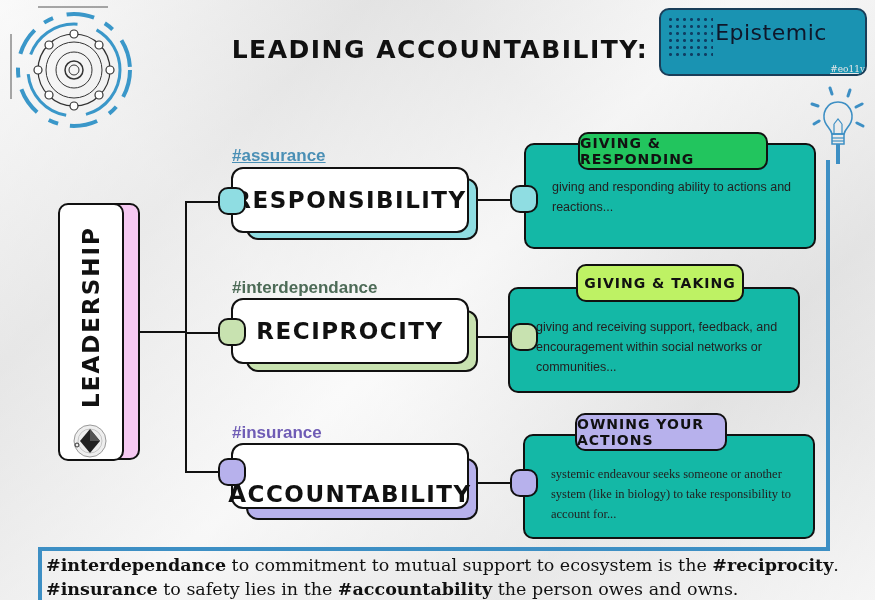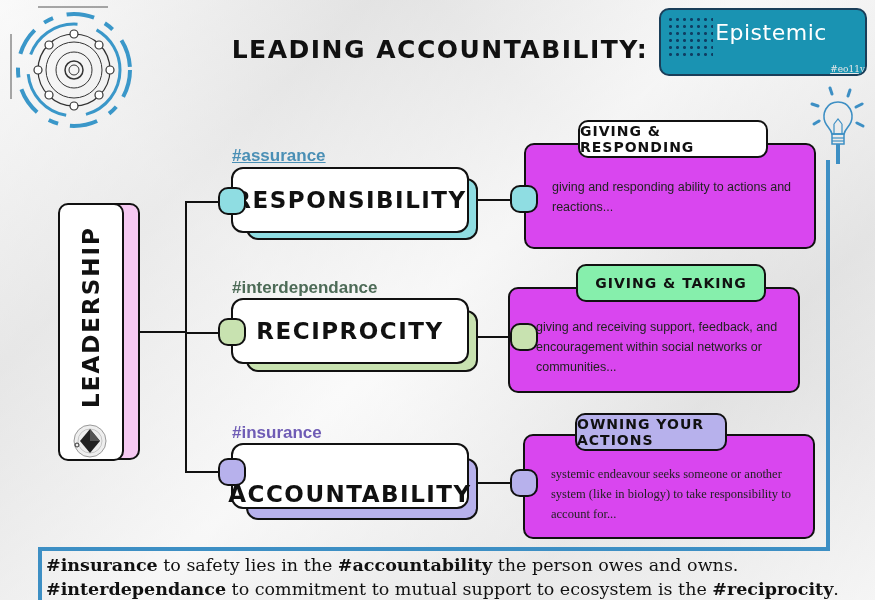--- a/index.html
+++ b/index.html
@@ -31,21 +31,21 @@
     left: 659px; top: 8px; width: 208px; height: 68px;
     background: #1a93b2; border: 2px solid #1a3e59; border-radius: 10px;
     overflow: hidden;
   }
   .brand .dots {
     position: absolute; left: 6px; top: 6px; width: 46px; height: 40px;
     background-image: radial-gradient(circle, #0f3e63 1.3px, transparent 1.6px);
     background-size: 7px 7px;
   }
   .brand .l1, .brand .l2 {
-    position: absolute; width: 100%; text-align: center; color: #ffffff;
+    position: absolute; width: 100%; text-align: center; color: #0f172a;
     font-family: "DejaVu Sans", sans-serif; font-size: 22px; letter-spacing: 0.5px;
   }
   .brand .l1 { top: 10px; left: 8px; }
   .brand .l2 { top: 33px; left: 0; }
   .brand .tag {
     position: absolute; left: 0; width: 100%; bottom: 0px; text-align: right;
     font-family: "DejaVu Serif", serif; font-size: 9px; color: #e8e8e8;
     text-decoration: underline;
   }
 
@@ -84,21 +84,21 @@
   .c-card {
     position: absolute; width: 238px; height: 66px; background: #fff;
     border: 2px solid #111; border-radius: 12px;
     display: flex; align-items: center; justify-content: center;
     font-weight: bold; font-size: 23px; letter-spacing: 1.5px; text-transform: uppercase;
   }
   .node { position: absolute; width: 28px; height: 28px; border: 2px solid #111; border-radius: 10px; }
 
   
   .d-card {
-    position: absolute; width: 292px; background: #d946ef;
+    position: absolute; width: 292px; background: #14b8a6;
     border: 2px solid #111; border-radius: 10px;
     font-family: "Liberation Sans", sans-serif; font-size: 12.5px; line-height: 20px; color: #222;
     padding-left: 26px; padding-right: 10px;
   }
   .d-tab {
     position: absolute; height: 38px; border: 2px solid #111; border-radius: 10px;
     display: flex; align-items: center; justify-content: center;
     font-weight: bold; font-size: 14px; letter-spacing: 1px; text-transform: uppercase; color: #111;
   }
 
@@ -197,50 +197,50 @@
 <div class="c-shadow" style="left:246px; top:178px; background:#8fdde2;"></div>
 <div class="c-card" style="left:231px; top:167px;">
   <span>Responsibility</span>
 </div>
 <div class="node" style="left:218px; top:187px; background:#8fdde2;"></div>
 
 <div class="d-card" style="left:524px; top:143px; height:106px; padding-top:32px;">
   <span>giving and responding ability to actions and reactions...</span>
 </div>
 <div class="node" style="left:510px; top:185px; background:#8fdde2;"></div>
-<div class="d-tab" style="left:578px; top:120px; width:190px; background:#ffffff;">
+<div class="d-tab" style="left:578px; top:132px; width:190px; background:#22c55e;">
   <span>Giving &amp; Responding</span>
 </div>
 
 <div class="hash" style="left: 232px; top: 278px; color: rgb(77, 107, 87);">#interdependance</div>
 <div class="c-shadow" style="left:246px; top:310px; background:#c8e2b0;"></div>
 <div class="c-card" style="left:231px; top:298px;">
   <span>Reciprocity</span>
 </div>
 <div class="node" style="left:218px; top:318px; background:#c8e2b0;"></div>
 
 <div class="d-card" style="left:508px; top:287px; height:106px; padding-top:28px;">
   <span>giving and receiving support, feedback, and encouragement within social networks or communities...</span>
 </div>
 <div class="node" style="left:510px; top:323px; background:#c8e2b0;"></div>
-<div class="d-tab" style="left:576px; top:264px; width:190px; background:#86efac;">
+<div class="d-tab" style="left:576px; top:264px; width:168px; background:#bef264;">
   <span>Giving &amp; Taking</span>
 </div>
 
 <div class="hash" style="left: 232px; top: 423px; color: rgb(111, 92, 181);">#insurance</div>
 <div class="c-shadow" style="left:246px; top:458px; background:#b7b1ec;"></div>
 <div class="c-card" style="left:231px; top:443px;align-items:flex-end;">
   <span>Accountability</span>
 </div>
 <div class="node" style="left:218px; top:458px; background:#b7b1ec;"></div>
 
 <div class="d-card" style="left:523px; top:434px; height:105px; padding-top:28px;font-family:Liberation Serif, serif;">
   <span>systemic endeavour seeks someone or another system (like in biology) to take responsibility to account for...</span>
 </div>
 <div class="node" style="left:510px; top:469px; background:#b7b1ec;"></div>
 <div class="d-tab" style="left:575px; top:413px; width:152px; background:#b7b1ec;">
   <span>Owning Your Actions</span>
 </div>
 
 <div class="bottom">
+  <div><b>#interdependance</b><span> to commitment to mutual support to ecosystem is the </span><b>#reciprocity</b><span>.</span></div>
   <div><b>#insurance</b><span> to safety lies in the </span><b>#accountability</b><span> the person owes and owns.</span></div>
-  <div><b>#interdependance</b><span> to commitment to mutual support to ecosystem is the </span><b>#reciprocity</b><span>.</span></div>
 </div>
 
 </body></html>

